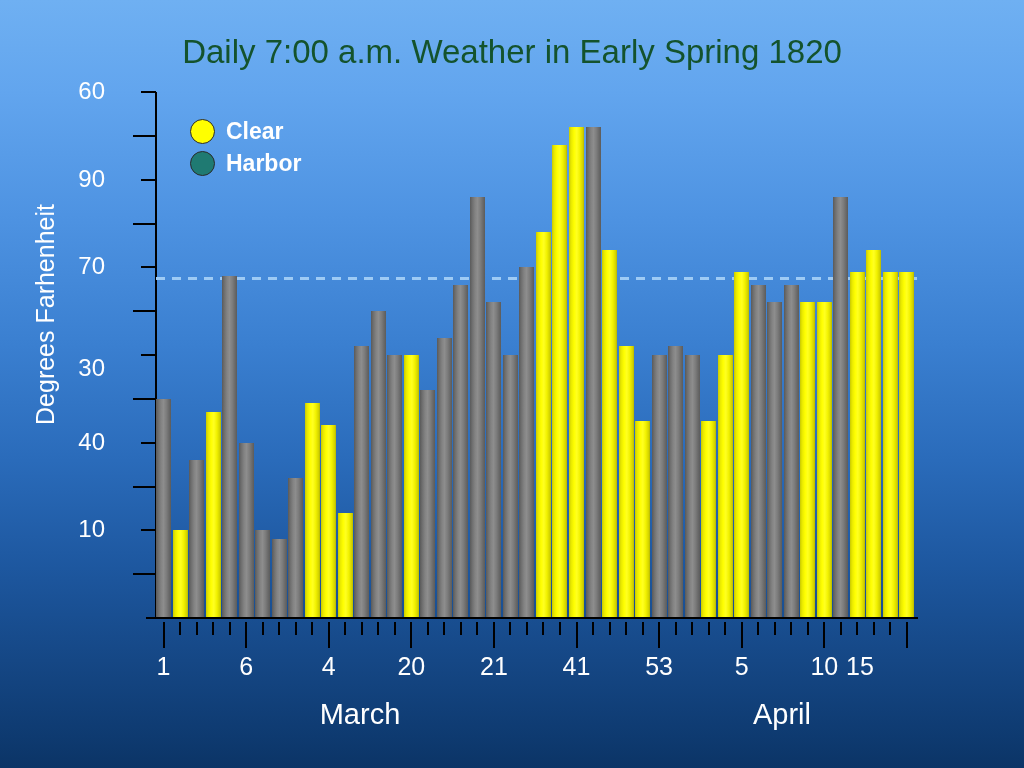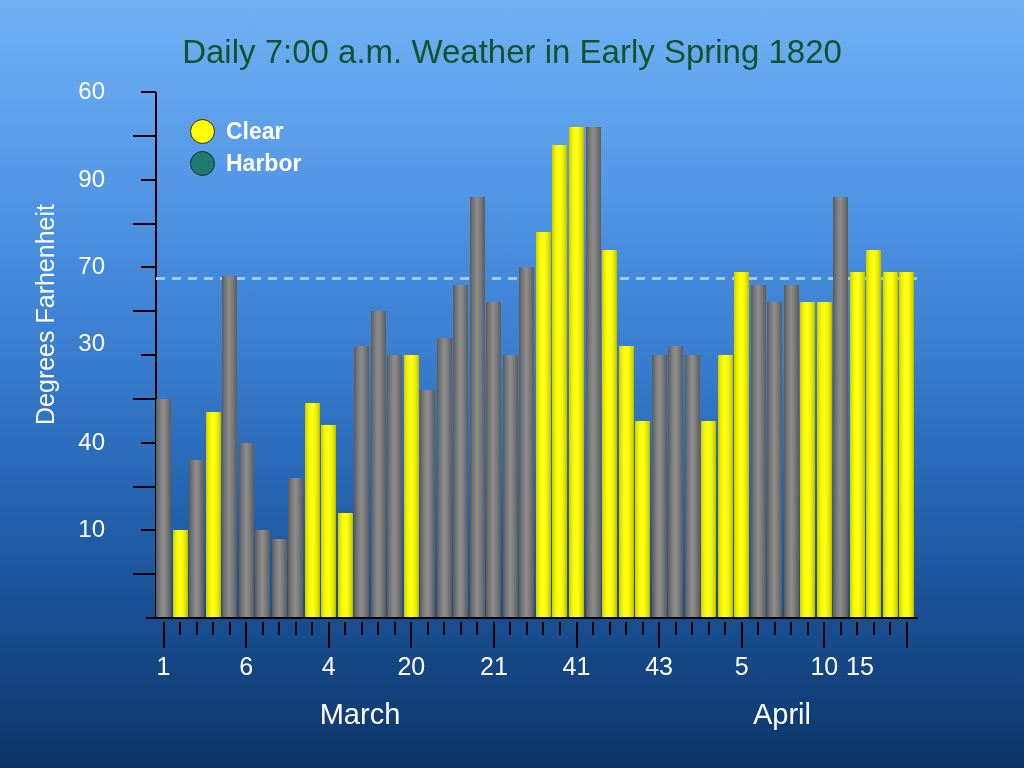--- a/index.html
+++ b/index.html
@@ -112,21 +112,21 @@
       <div class="ytick minor" style="top: 573.17px;"></div>
       <div class="ytick minor" style="top: 485.51px;"></div>
       <div class="ytick minor" style="top: 397.85px;"></div>
       <div class="ytick minor" style="top: 310.19px;"></div>
       <div class="ytick minor" style="top: 222.53px;"></div>
       <div class="ytick minor" style="top: 134.87px;"></div>
     </div>
   <div id="ylabels">
       <div class="ylabel" style="top: 517.34px;">10</div>
       <div class="ylabel" style="top: 429.68px;">40</div>
-      <div class="ylabel" style="top: 331px;">30</div>
+      <div class="ylabel" style="top: 356px;">30</div>
       <div class="ylabel" style="top: 254.36px;">70</div>
       <div class="ylabel" style="top: 166.7px;">90</div>
       <div class="ylabel" style="top: 79.04px;">60</div>
     </div>
   <div id="yaxis-title">Degrees Farhenheit</div>
 
   <div id="threshold"></div>
 
   <div id="plot">
       <div class="bar cloudy" title="Mar 1: 25°F (cloudy)" style="left: 0px; height: 219.15px;"></div>
@@ -226,21 +226,21 @@
       <div class="xtick minor" style="left: 889.38px;"></div>
       <div class="xtick major" style="left: 905.9px;"></div>
     </div>
   <div id="xlabels">
       <div class="xlabel" style="left: 141.5px;">1</div>
       <div class="xlabel" style="left: 224.1px;">6</div>
       <div class="xlabel" style="left: 306.7px;">4</div>
       <div class="xlabel" style="left: 389.3px;">20</div>
       <div class="xlabel" style="left: 471.9px;">21</div>
       <div class="xlabel" style="left: 554.5px;">41</div>
-      <div class="xlabel" style="left: 637.1px;">43</div>
+      <div class="xlabel" style="left: 637.1px;">53</div>
       <div class="xlabel" style="left: 719.7px;">5</div>
       <div class="xlabel" style="left: 802.3px;">10</div>
       <div class="xlabel" style="left: 838px;">15</div>
     </div>
 
   <div class="monthlabel" id="month-march">March</div>
   <div class="monthlabel" id="month-april">April</div>
 
   <div id="legend">
     <div class="legend-row">

